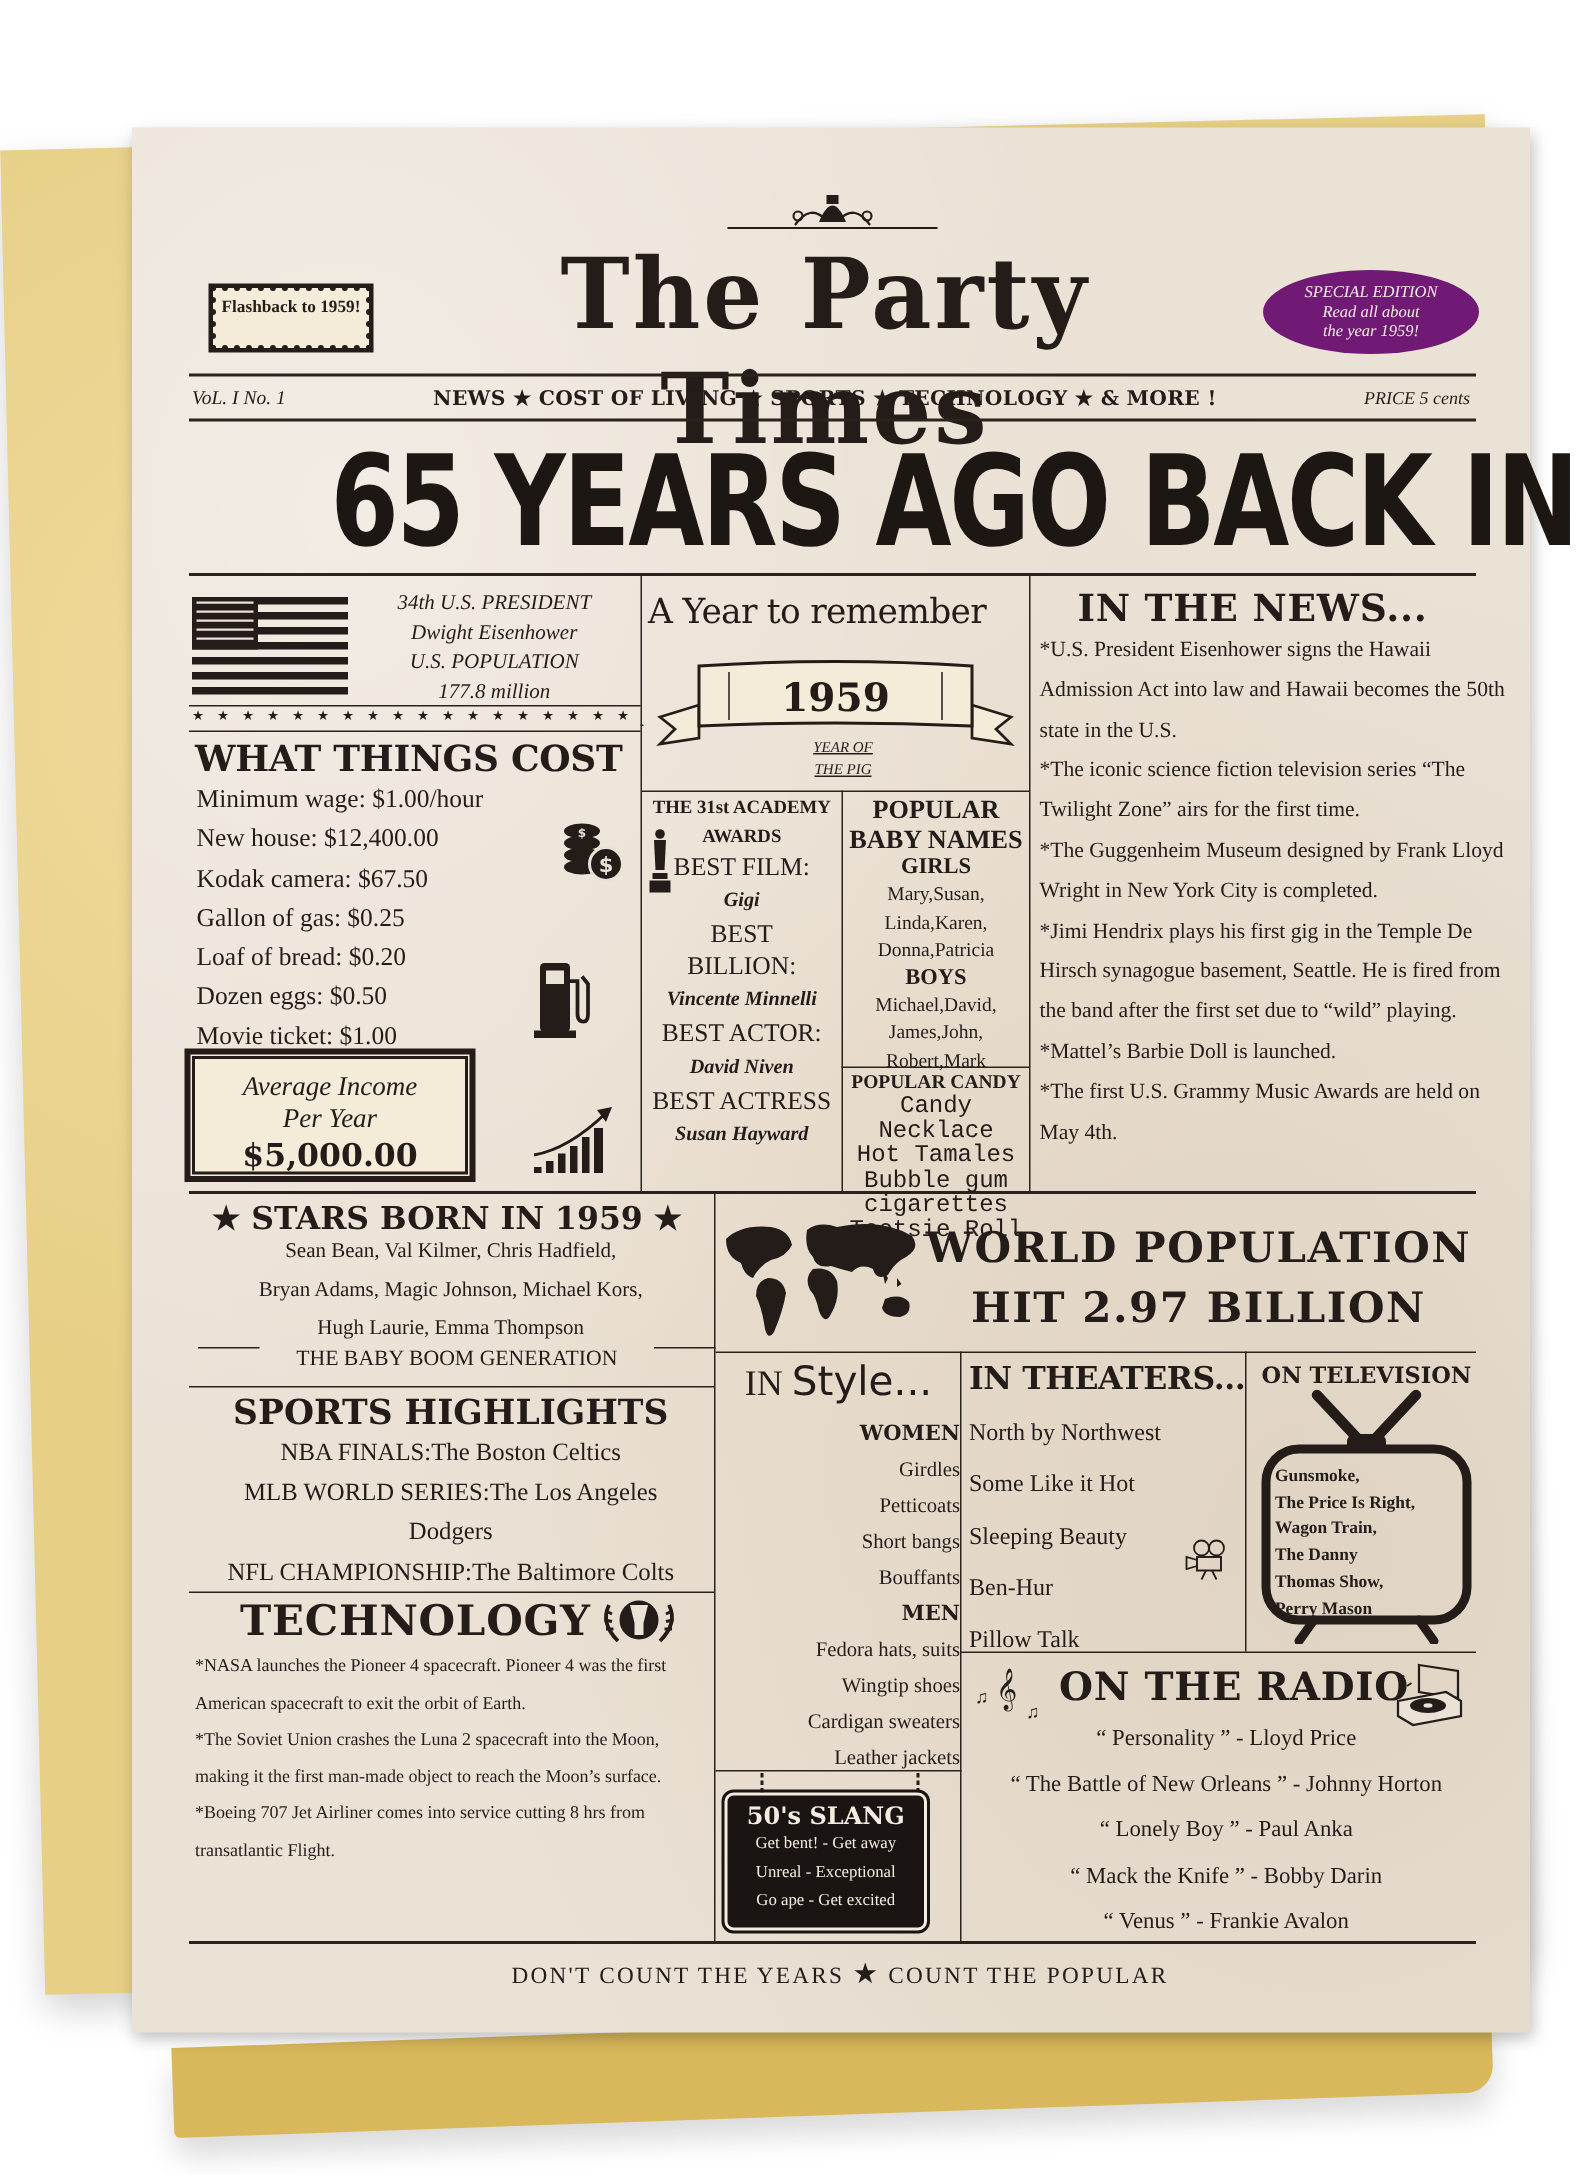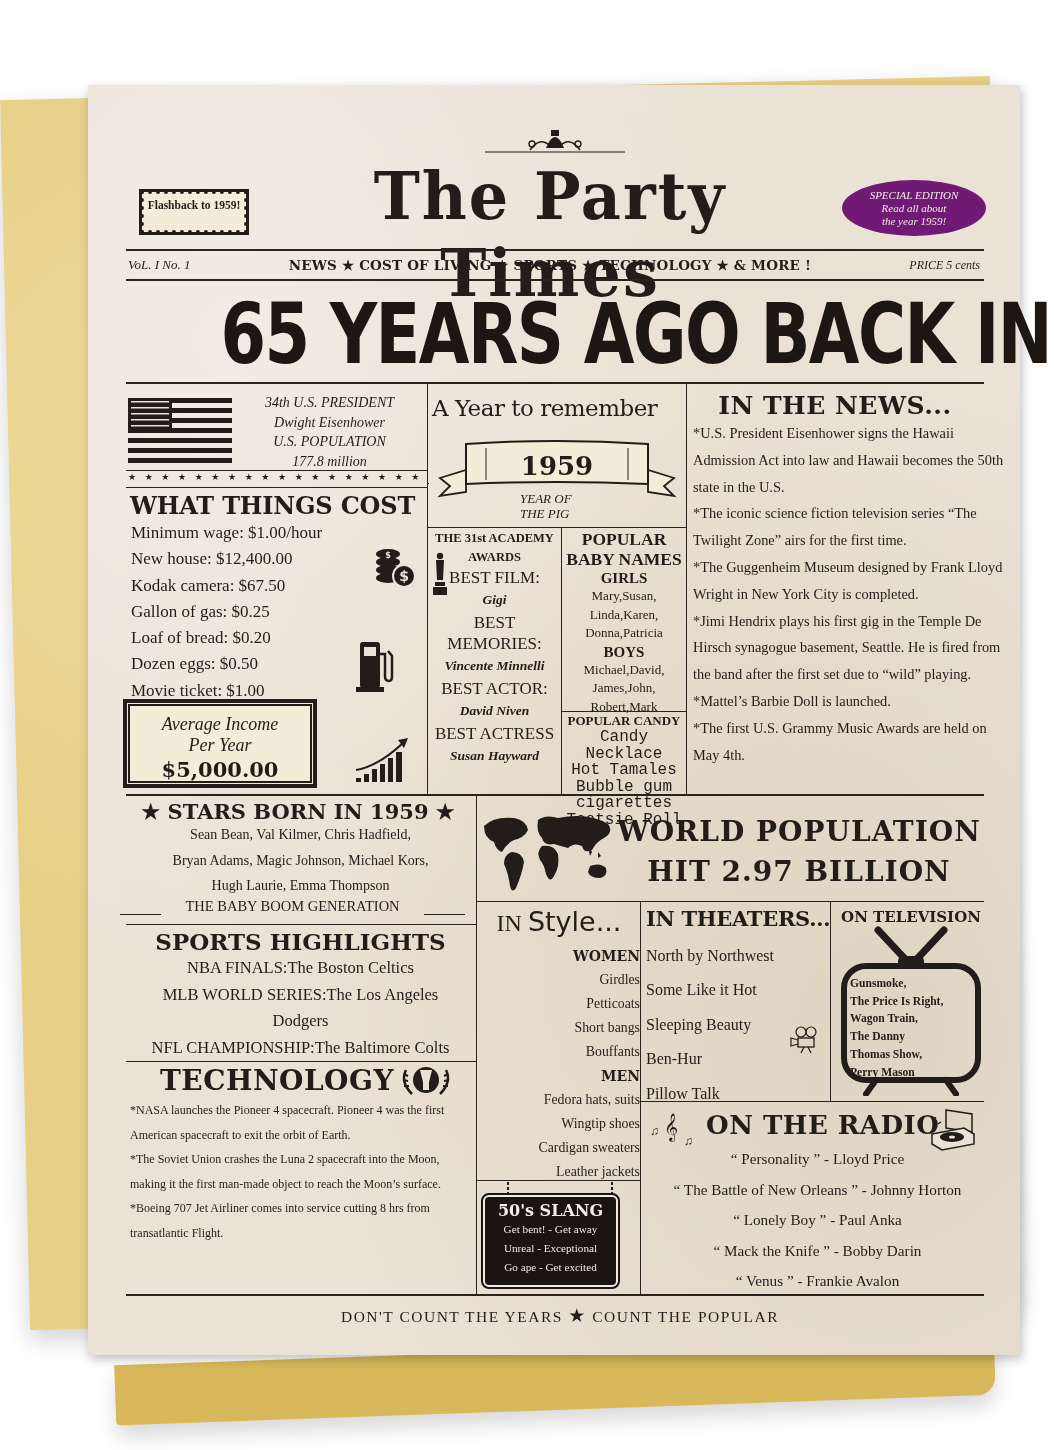--- a/index.html
+++ b/index.html
@@ -79,21 +79,21 @@
       border: 5px double #231c18; outline: 3px solid #231c18; outline-offset: -1px;
       text-align: center; font-style: italic; font-size: 18px; line-height: 21px; padding-top: 8px;
     }
     .income-box .amt { font-style: normal; font-weight: bold; font-family: "DejaVu Serif", serif; font-size: 21px; line-height: 27px; }
     .growth { left: 354px; top: 736px; width: 58px; height: 48px; }
 
     
     .year-remember { left: 432px; top: 395px; width: 245px; font-family: "DejaVu Serif", serif; font-size: 23px; letter-spacing: -0.5px; }
     .banner { left: 436px; top: 440px; width: 242px; height: 60px; }
     .banner-year { left: 505px; top: 451px; width: 104px; text-align: center; font-weight: bold; font-family: "DejaVu Serif", serif; font-size: 26px; }
-    .banner-sub { left: 520px; top: 491px; width: 84px; text-align: left; font-style: italic; font-size: 13px; line-height: 15px; }
+    .banner-sub { left: 520px; top: 491px; width: 84px; text-align: center; font-style: italic; font-size: 10px; line-height: 15px; text-decoration: underline; }
 
     .academy { left: 428px; top: 529px; width: 133px; text-align: center; }
     .academy .hd { font-weight: bold; font-size: 12.5px; line-height: 19px; }
     .academy .lbl { font-size: 17px; line-height: 21px; }
     .academy .win { font-style: italic; font-weight: bold; font-size: 13.5px; line-height: 24px; }
     .oscar { left: 432px; top: 552px; width: 16px; height: 44px; }
 
     .names { left: 563px; top: 529px; width: 122px; text-align: center; }
     .names .hd { font-weight: bold; font-size: 17.5px; line-height: 20px; }
     .names .sub { font-weight: bold; font-size: 15px; line-height: 18px; }
@@ -102,21 +102,21 @@
     .candy .hd { font-weight: bold; font-size: 13px; line-height: 16px; }
     .candy .lst { font-size: 16px; line-height: 16.5px; font-family: Liberation Mono, monospace; }
 
     
     .news-title { left: 690px; top: 391px; width: 290px; text-align: center; font-family: "DejaVu Serif", serif; font-weight: bold; font-size: 25px; letter-spacing: 0.5px; }
     .news-body { left: 693px; top: 420px; width: 312px; font-size: 14.4px; line-height: 26.8px; }
 
     
     .born-title { left: 128px; top: 799px; width: 340px; text-align: center; font-family: "DejaVu Serif", serif; font-weight: bold; font-size: 21px; }
     .born-list { left: 128px; top: 822px; width: 345px; text-align: center; font-size: 14px; line-height: 25.5px; }
-    .boom { left: 120px; top: 898px; width: 345px; text-align: center; font-size: 14.5px; display: flex; align-items: flex-end; gap: 24px; }
+    .boom { left: 132px; top: 898px; width: 345px; text-align: center; font-size: 14.5px; display: flex; align-items: flex-start; gap: 24px; }
     .boom .dash { flex: 1; height: 1px; background: #2a221d; }
 
     .sports-title { left: 128px; top: 928px; width: 345px; text-align: center; font-family: "DejaVu Serif", serif; font-weight: bold; font-size: 23px; }
     .sports-list { left: 128px; top: 955px; width: 345px; text-align: center; font-size: 16.5px; line-height: 26.5px; }
 
     .tech-title { left: 160px; top: 1064px; font-family: "DejaVu Serif", serif; font-weight: bold; font-size: 28px; letter-spacing: 0.5px; }
     .trophy { left: 398px; top: 1064px; width: 56px; height: 34px; }
     .tech-body { left: 130px; top: 1098px; width: 345px; font-size: 12px; line-height: 24.6px; }
 
     
@@ -282,21 +282,21 @@
   <path d="M4 8 h8 l-1 20 h-6 z" fill="#231c18"></path>
   <rect x="3" y="30" width="10" height="4" fill="#231c18"></rect>
   <rect x="1" y="35" width="14" height="8" fill="#231c18"></rect>
 </svg>
 <div class="abs academy">
   <div class="hd">THE 31st ACADEMY</div>
   <div class="hd">AWARDS</div>
   <div class="lbl">BEST FILM:</div>
   <div class="win">Gigi</div>
   <div class="lbl">BEST</div>
-  <div class="lbl">MEMORIES:</div>
+  <div class="lbl">BILLION:</div>
   <div class="win">Vincente Minnelli</div>
   <div class="lbl">BEST ACTOR:</div>
   <div class="win">David Niven</div>
   <div class="lbl">BEST ACTRESS</div>
   <div class="win">Susan Hayward</div>
 </div>
 
 <div class="abs names">
   <div class="hd">POPULAR</div>
   <div class="hd">BABY NAMES</div>

